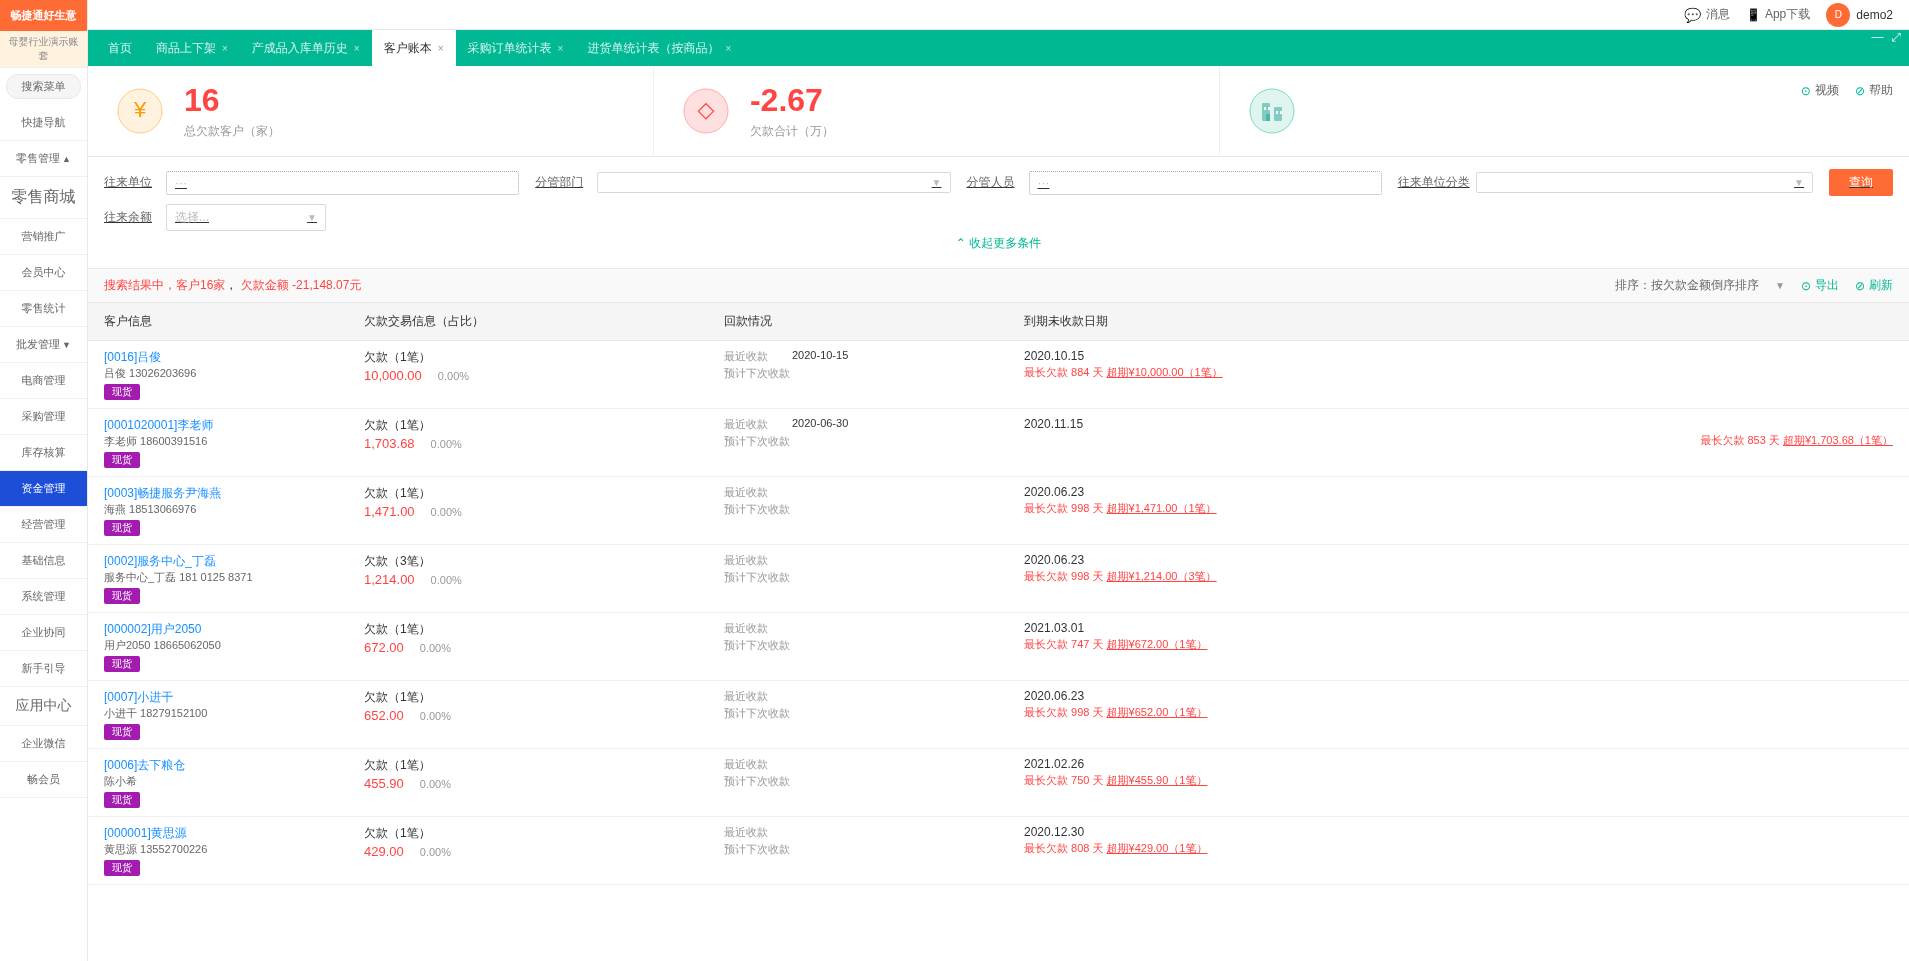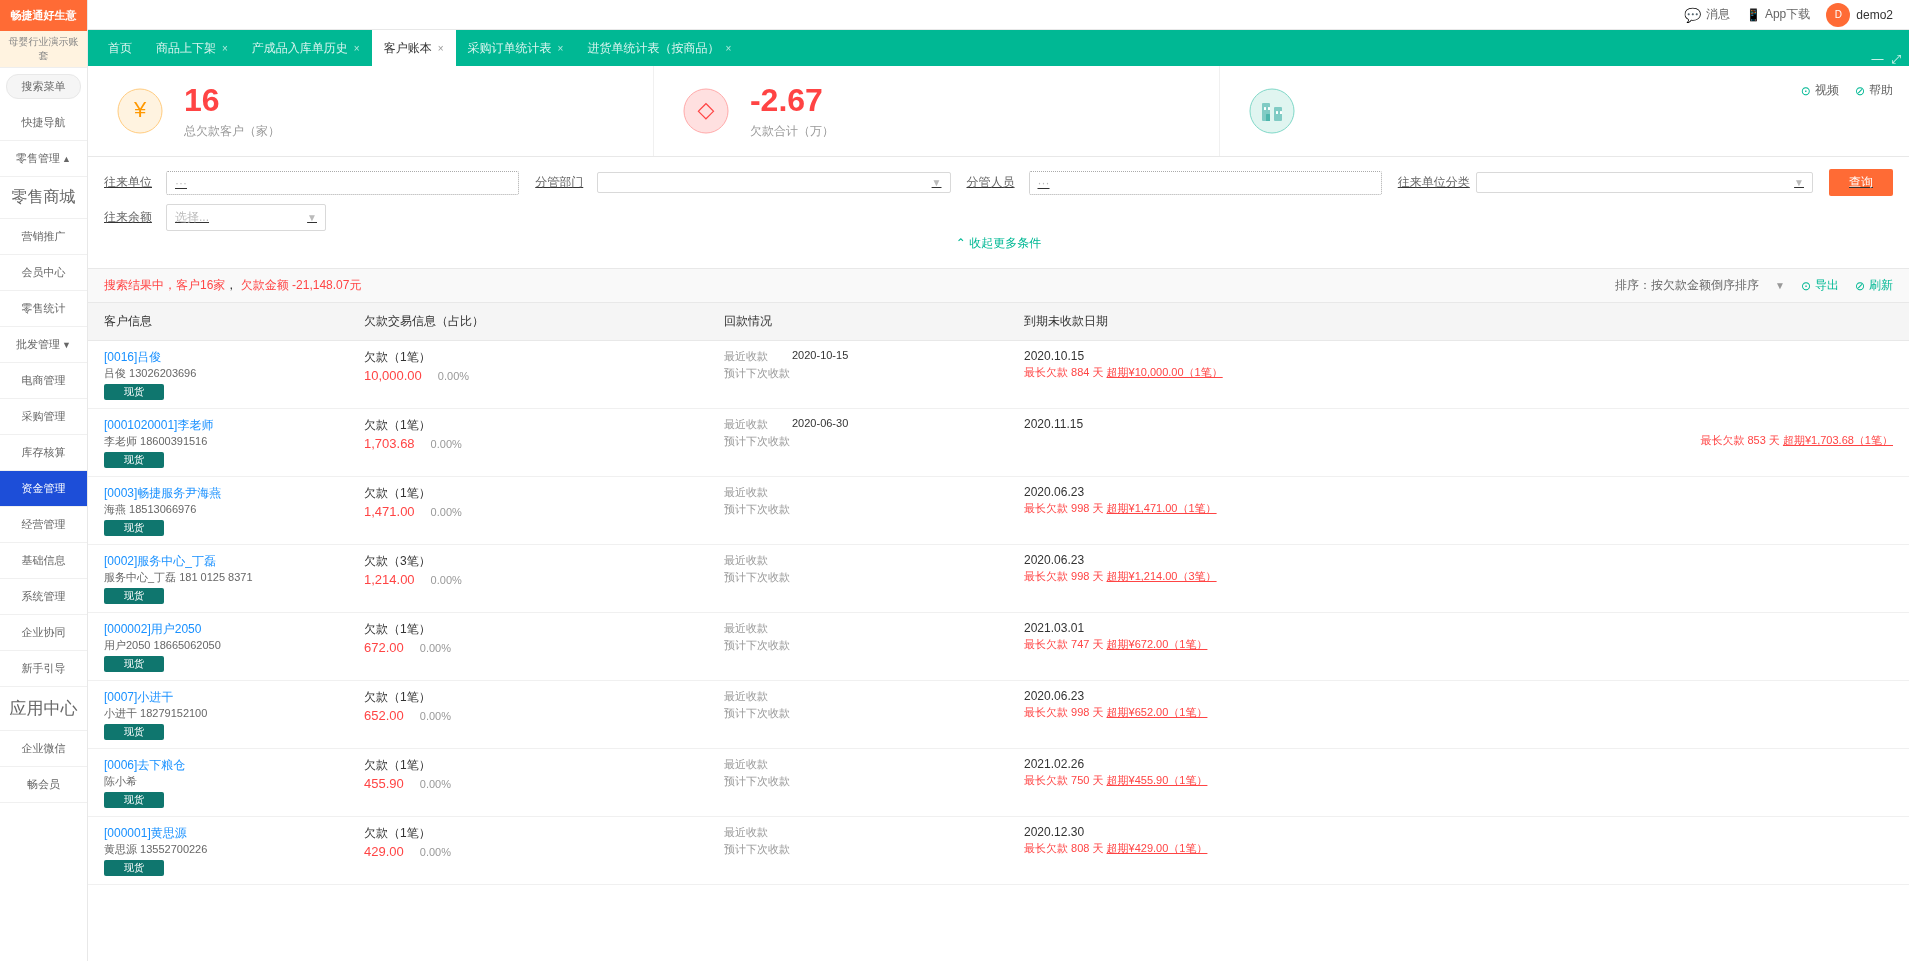--- a/index.html
+++ b/index.html
@@ -17,21 +17,21 @@
     
     .sidebar-search { background: #ff6b35; padding: 4px 6px 8px; }
     .sidebar-search-btn { background: rgba(255,255,255,0.2); border: none; color: #fff; font-size: 11px; padding: 4px 8px; width: 100%; text-align: center; cursor: pointer; border-radius: 2px; }
 
     .sidebar-nav { flex: 1; overflow-y: auto; }
     .sidebar-item { padding: 10px 4px; text-align: center; cursor: pointer; color: #666; font-size: 11px; border-bottom: 1px solid #f0f0f0; }
     .sidebar-item.active { background: #1d4ed8; color: #fff; }
     .sidebar-item-with-arrow { display: flex; align-items: center; justify-content: center; gap: 2px; }
 
     
-    .top-nav { background: #00b894; display: flex; align-items: flex-end; height: 36px; padding: 0 8px; }
+    .top-nav { background: #00b894; display: flex; align-items: flex-start; height: 36px; padding: 0 8px; }
     .top-nav-tab { color: rgba(255,255,255,0.85); font-size: 12px; padding: 0 12px; height: 100%; display: flex; align-items: center; cursor: pointer; white-space: nowrap; gap: 4px; }
     .top-nav-tab.active { background: #fff; color: #333; }
     .top-nav-tab .close-x { font-size: 10px; color: rgba(255,255,255,0.7); margin-left: 2px; }
     .top-nav-tab.active .close-x { color: #999; }
     .top-nav-right { margin-left: auto; display: flex; align-items: center; gap: 8px; color: rgba(255,255,255,0.9); font-size: 12px; cursor: pointer; }
     .header-avatar { width: 24px; height: 24px; background: #ff6b35; border-radius: 50%; display: flex; align-items: center; justify-content: center; color: #fff; font-size: 10px; }
 
     
     .summary-bar { background: #fff; display: flex; border-bottom: 1px solid #e8e8e8; }
     .summary-card { flex: 1; display: flex; align-items: center; padding: 16px 24px; gap: 16px; border-right: 1px solid #f0f0f0; }
@@ -62,21 +62,21 @@
     .results-actions .action-btn { display: flex; align-items: center; gap: 4px; cursor: pointer; color: #00b894; }
 
     
     .table-container { flex: 1; overflow-y: auto; background: #fff; }
     .data-table { width: 100%; border-collapse: collapse; }
     .data-table th { background: #f5f5f5; padding: 10px 16px; text-align: left; font-weight: 500; color: #333; font-size: 12px; border-bottom: 1px solid #e8e8e8; position: sticky; top: 0; }
     .data-table td { padding: 8px 16px; border-bottom: 1px solid #f0f0f0; font-size: 12px; vertical-align: top; }
 
     .customer-name { color: #1890ff; cursor: pointer; font-size: 12px; }
     .customer-phone { color: #666; font-size: 11px; }
-    .customer-tag { display: inline-block; background: #0f766e; color: #fff; font-size: 10px; padding: 1px 20px; border-radius: 2px; margin-top: 3px; }
+    .customer-tag { display: inline-block; background: #a21caf; color: #fff; font-size: 10px; padding: 1px 8px; border-radius: 2px; margin-top: 3px; }
 
     .debt-count { color: #333; font-size: 12px; }
     .debt-amount { color: #ff4444; font-size: 13px; font-weight: 500; }
     .debt-percent { color: #999; font-size: 11px; }
 
     .recovery-date { color: #333; font-size: 11px; }
     .recovery-label { color: #999; font-size: 11px; }
 
     .overdue-date { color: #333; font-size: 12px; }
     .overdue-days { color: #ff4444; font-size: 11px; }
@@ -144,21 +144,21 @@
       </div>
       <div class="sidebar-item" style="font-size:11px; color:#666;">
         <div>系统管理</div>
       </div>
       <div class="sidebar-item" style="font-size:11px; color:#666;">
         <div>企业协同</div>
       </div>
       <div class="sidebar-item" style="font-size:11px; color:#666;">
         <div>新手引导</div>
       </div>
-      <div class="sidebar-item" style="font-size:17px; color:#666;">
+      <div class="sidebar-item" style="font-size:14px; color:#666;">
         <div>应用中心</div>
       </div>
       <div class="sidebar-item" style="font-size:11px; color:#666;">
         <div>企业微信</div>
       </div>
       <div class="sidebar-item" style="font-size:11px; color:#666;">
         <div>畅会员</div>
       </div>
     </div>
   </div>

